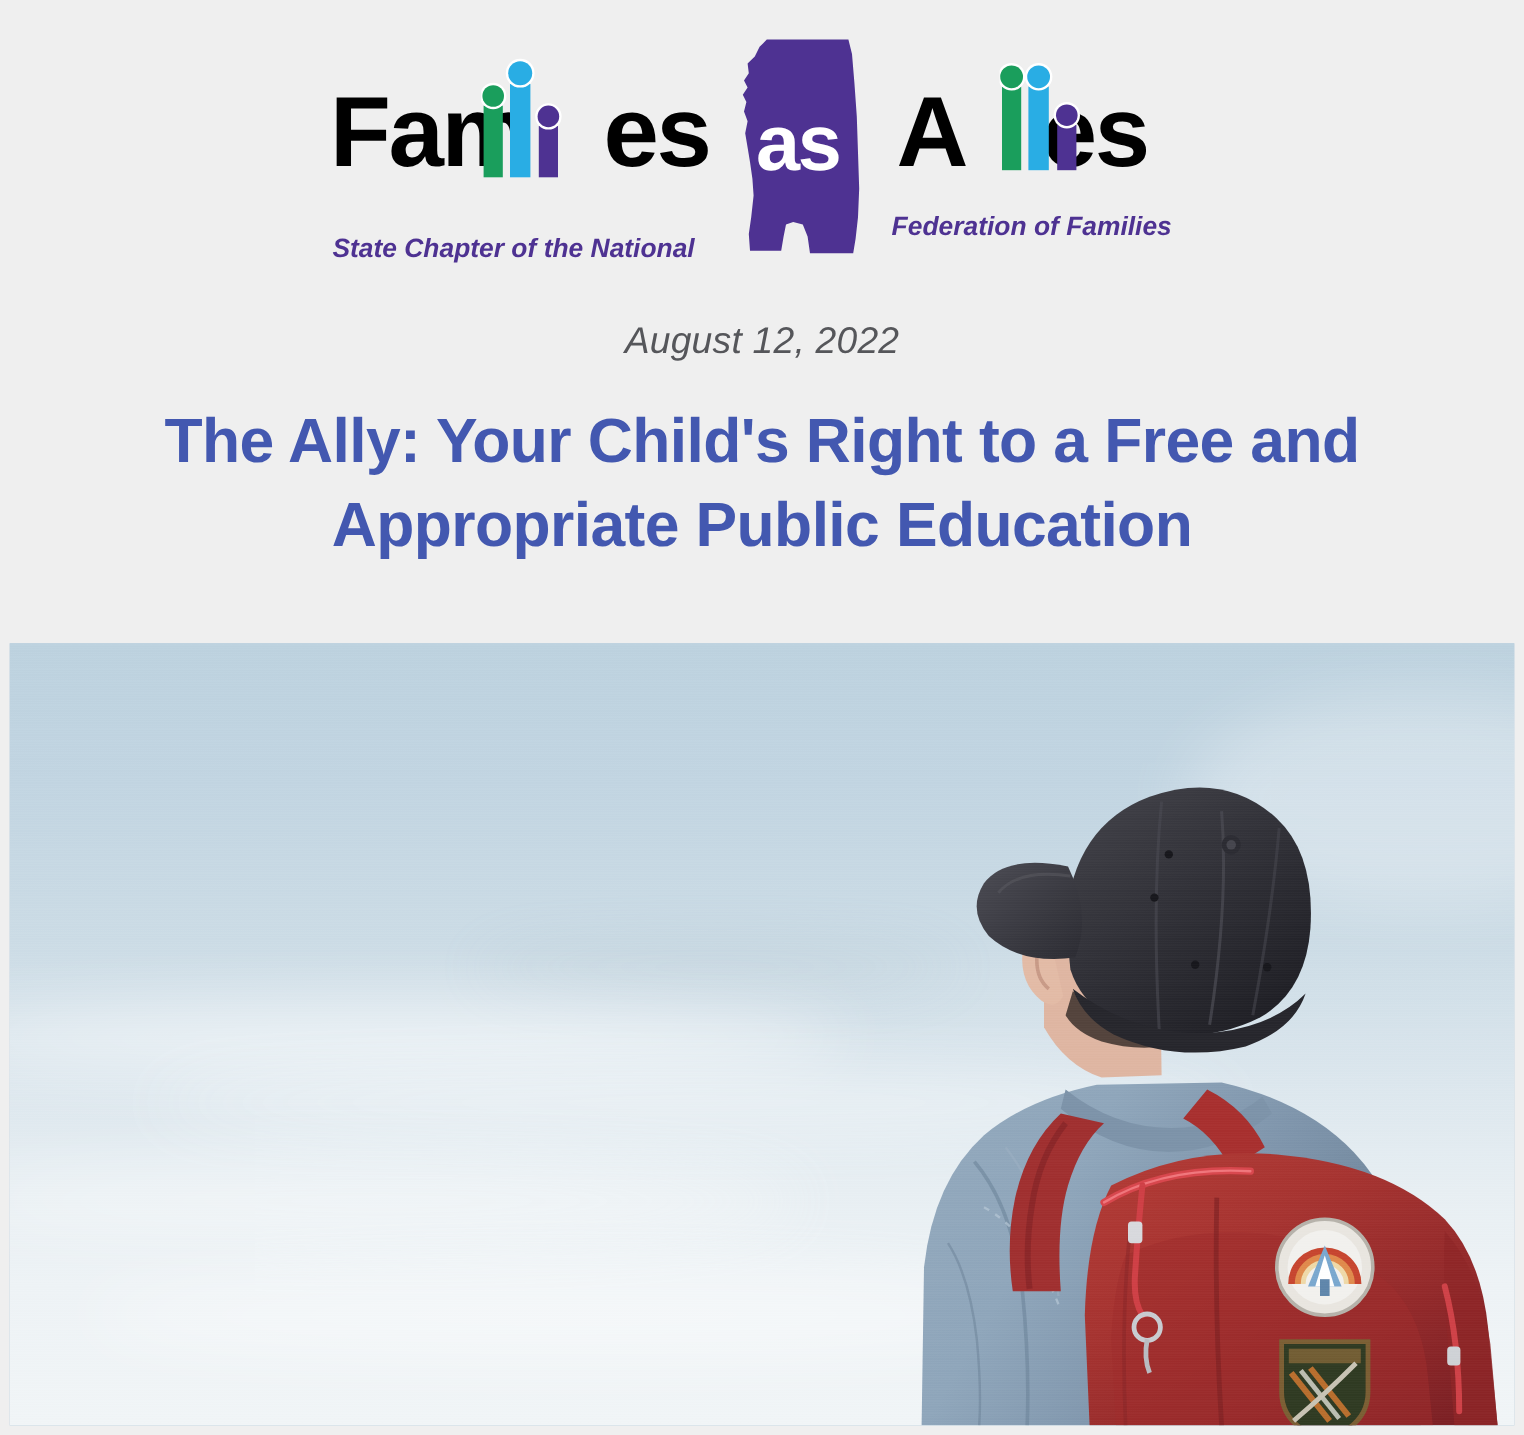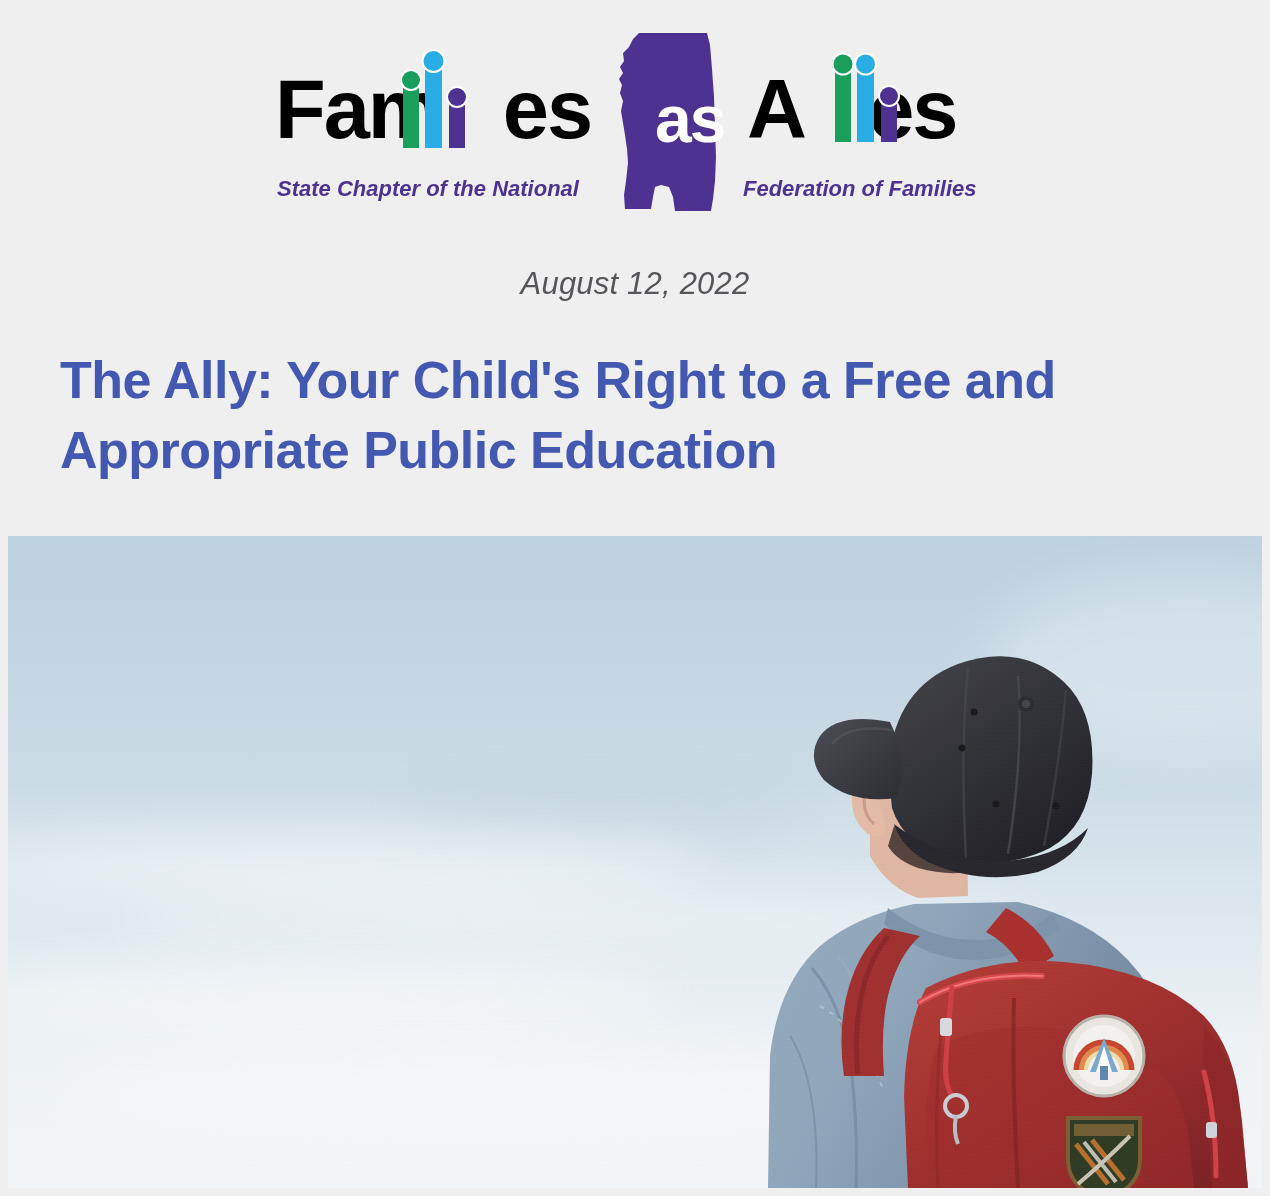--- a/index.html
+++ b/index.html
@@ -65,21 +65,20 @@
   .word-as {
     position:absolute;
     left:355px; top:58px;
     font-weight:bold;
     font-size:66px;
     line-height:66px;
     letter-spacing:-2px;
     color:#ffffff;
     z-index:3;
     font-family:"Liberation Sans", sans-serif;
-    margin-left:25px;
   }
 
   
   .figs {
     position:absolute;
     z-index:3;
     height:100px;
   }
   .figs-families { left:126px; top:20px; width:70px; }
   .figs-allies   { left:558px; top:14px; width:70px; }
@@ -90,40 +89,41 @@
     position:absolute;
     top:148px;
     font-style:italic;
     font-weight:bold;
     font-size:22px;
     color:#4e3292;
     z-index:2;
     white-space:nowrap;
     font-family:"Liberation Sans", sans-serif;
   }
-  .tagline-left  { left:2px; }
+  .tagline-left  { left:2px;margin-top:18px; }
   .tagline-right { left:468px;text-align:right; }
 
   
   .date-line {
     position:absolute;
     left:0; top:266px;
     width:1270px;
     text-align:center;
     font-style:italic;
     font-size:31px;
     color:#55565a;
     letter-spacing:0.2px;
   }
 
   
   .headline {
     position:absolute;
-    left:60px; top:345px;
+    left:60px; top:333px;
     width:1150px;
+    text-align:center;
     font-weight:bold;
     font-size:52px;
     line-height:70px;
     color:#4358b0;
     letter-spacing:-0.5px;
   }
 
   
   .hero {
     position:absolute;

